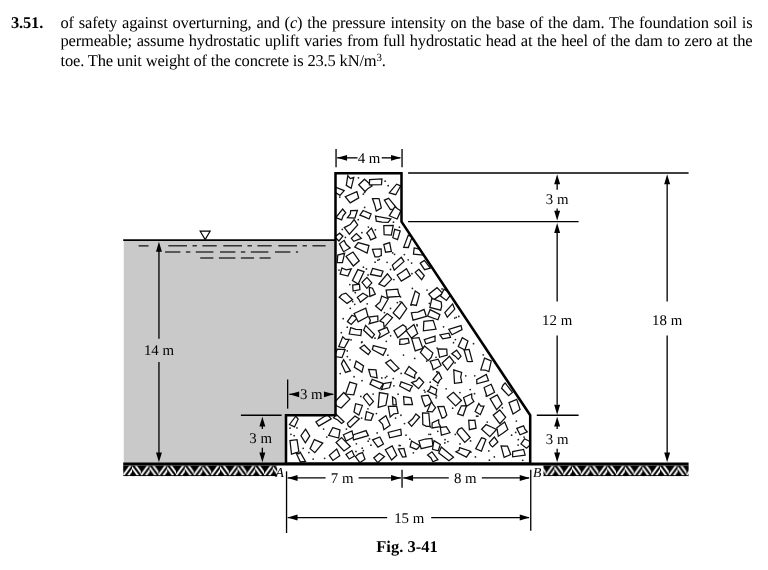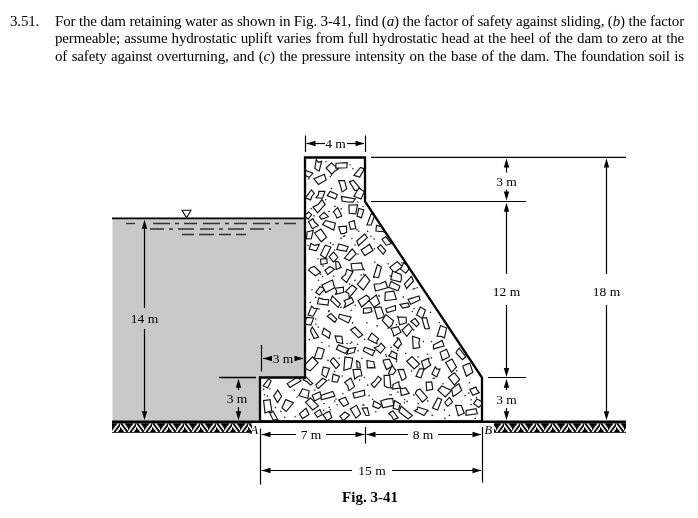--- a/index.html
+++ b/index.html
@@ -1,32 +1,32 @@
 <!DOCTYPE html>
 <html><head>
 <meta charset="utf-8">
 <style>
 html,body{margin:0;padding:0;background:#ffffff;}
 body{width:698px;height:518px;position:relative;font-family:"Liberation Serif",serif;color:#000;overflow:hidden;}
-.num{position:absolute;left:10px;top:12.5px;font-weight:normal;font-size:15px;letter-spacing:-0.16px;}
+.num{position:absolute;left:10px;top:12.5px;font-weight:bold;font-size:15px;letter-spacing:-0.16px;}
 .para{position:absolute;left:55px;top:12.5px;width:629px;font-size:15px;letter-spacing:-0.16px;line-height:17.6px;}
 .j{text-align:justify;text-align-last:justify;}
 sup{font-size:10px;vertical-align:baseline;position:relative;top:-5px;}
 sub{font-size:10px;vertical-align:baseline;position:relative;top:3px;}
 .fig{position:absolute;left:0;top:0;}
 </style>
 </head>
 <body>
 
 <div class="num">3.51.</div>
 
 <div class="para">
-<div class="j">For the dam retaining water as shown in Fig. 3-41, find (<i>a</i>) the factor of safety against sliding, (<i>b</i>) the factor</div>
+<div class="j">of safety against overturning, and (<i>c</i>) the pressure intensity on the base of the dam. The foundation soil is</div>
 <div class="j">permeable; assume hydrostatic uplift varies from full hydrostatic head at the heel of the dam to zero at the</div>
-<div class="j">of safety against overturning, and (<i>c</i>) the pressure intensity on the base of the dam. The foundation soil is</div>
+<div>toe. The unit weight of the concrete is 23.5 kN/m<sup>3</sup>.</div>
 </div>
 
 <div class="fig">
 <svg width="698" height="518" viewBox="0 0 698 518" font-family="Liberation Serif, serif" fill="#000">
 
 <polygon points="112.5,218.5 305,218.5 305,377.5 260,377.5 260,421.5 112.5,421.5" fill="#c9c9c9"></polygon>
 
 <line x1="112" y1="218.3" x2="305" y2="218.3" stroke="#000" stroke-width="1.7"></line>
 
 <g>

